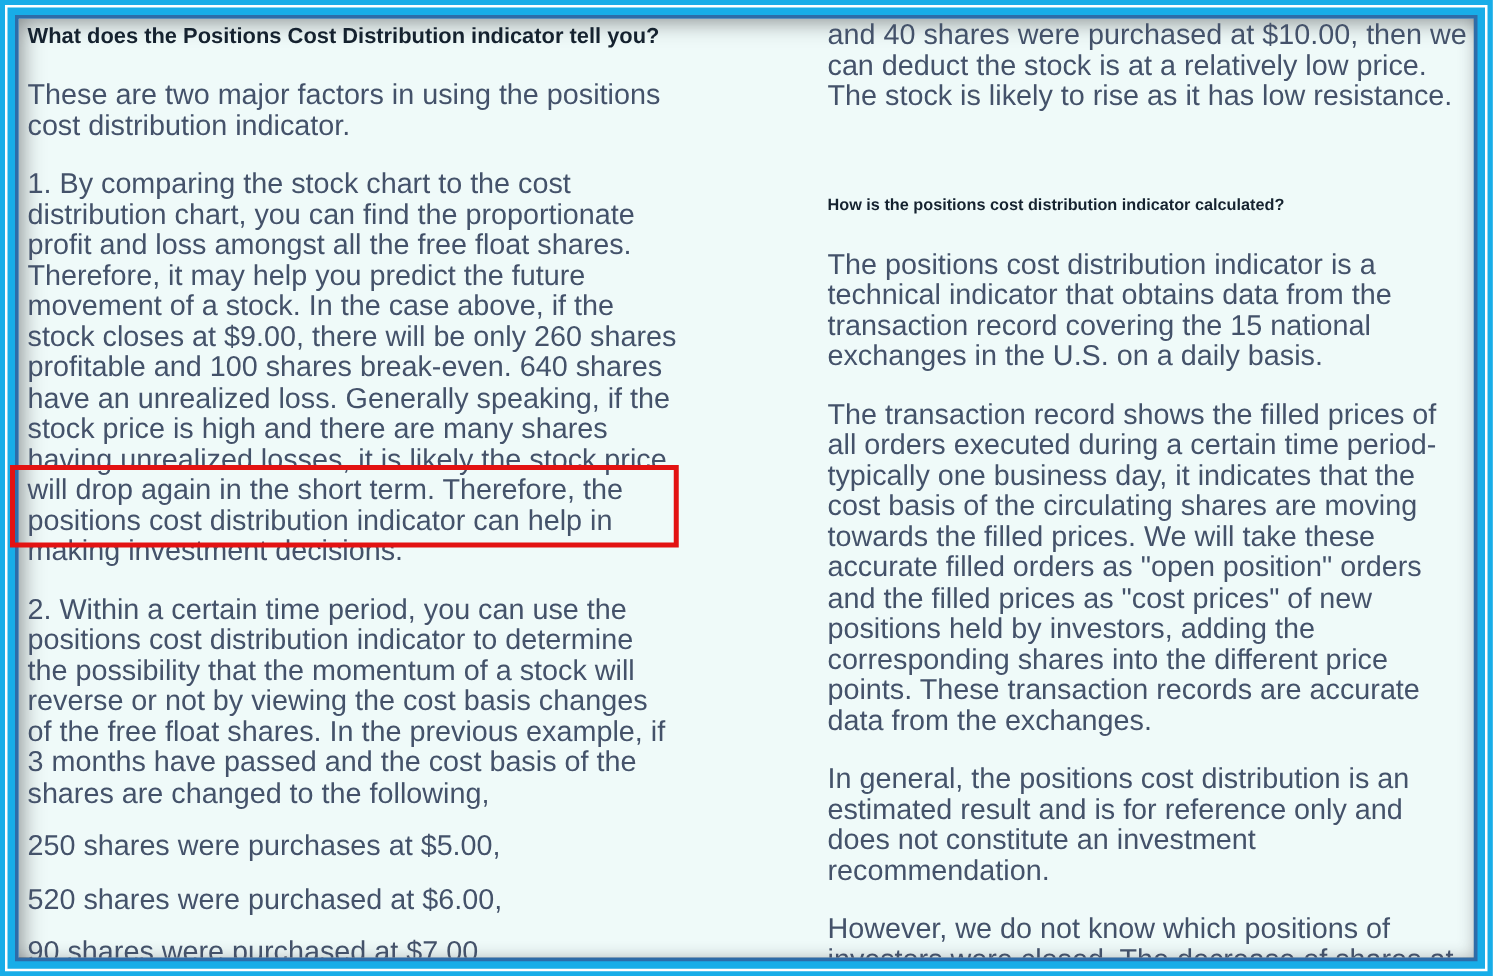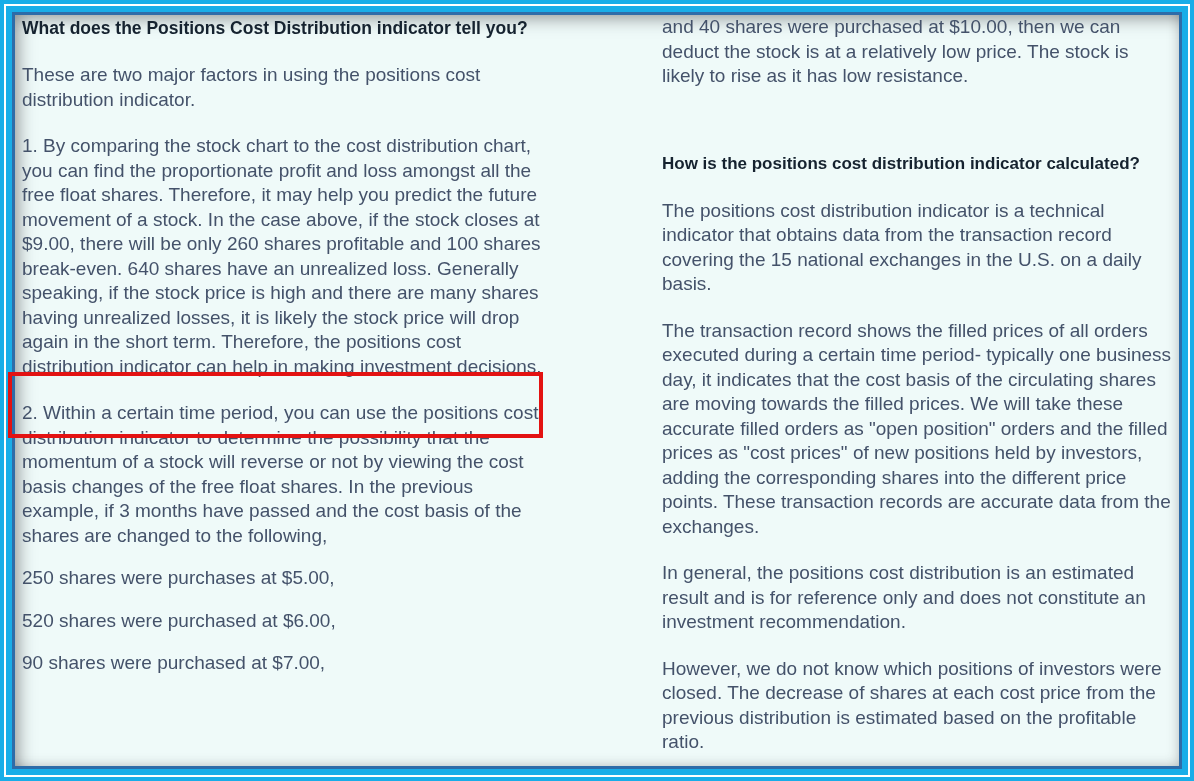--- a/index.html
+++ b/index.html
@@ -35,25 +35,25 @@
   .col-left  { width: 520px; margin-right: 120px; flex: none; }
   .col-right { width: 512px; flex: none; }
 
   h2 {
     margin: 0;
     font-size: 17.5px;
     line-height: 26px;
     font-weight: 700;
     color: #15222f;
   }
-  .h-right { margin-top: 62px; font-size: 17px; }
+  .h-right { margin-top: 62px; font-size: 13px; }
 
   p.para {
     margin: 22px 0 0 0;
-    font-size: 19px;
+    font-size: 23px;
     line-height: 24.5px;
     color: #44526a;
   }
   p.first { margin-top: 0; }
   p.tight { margin-top: 18px; }
 
   .highlight-box {
     position: absolute;
     left: 8px;
     top: 372px;

